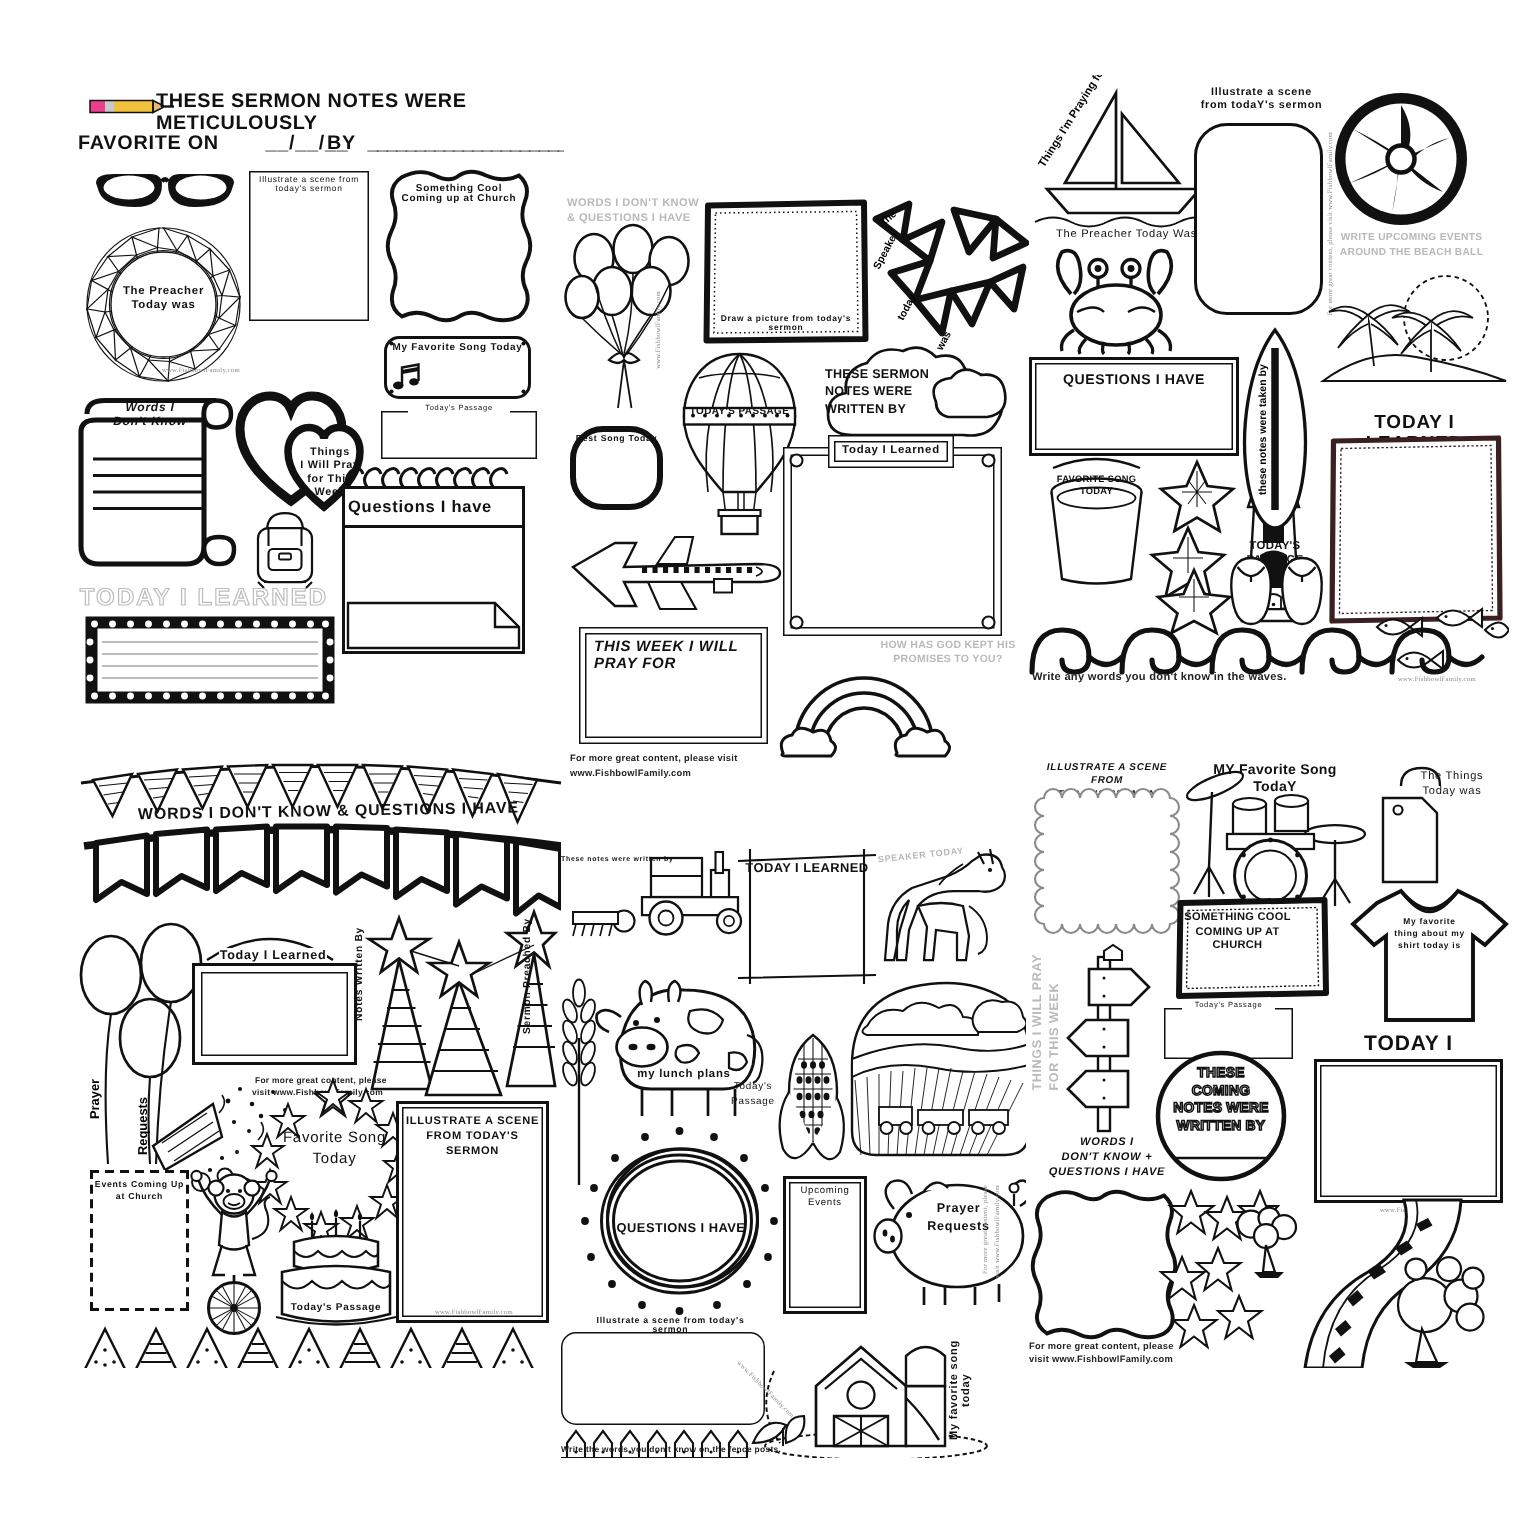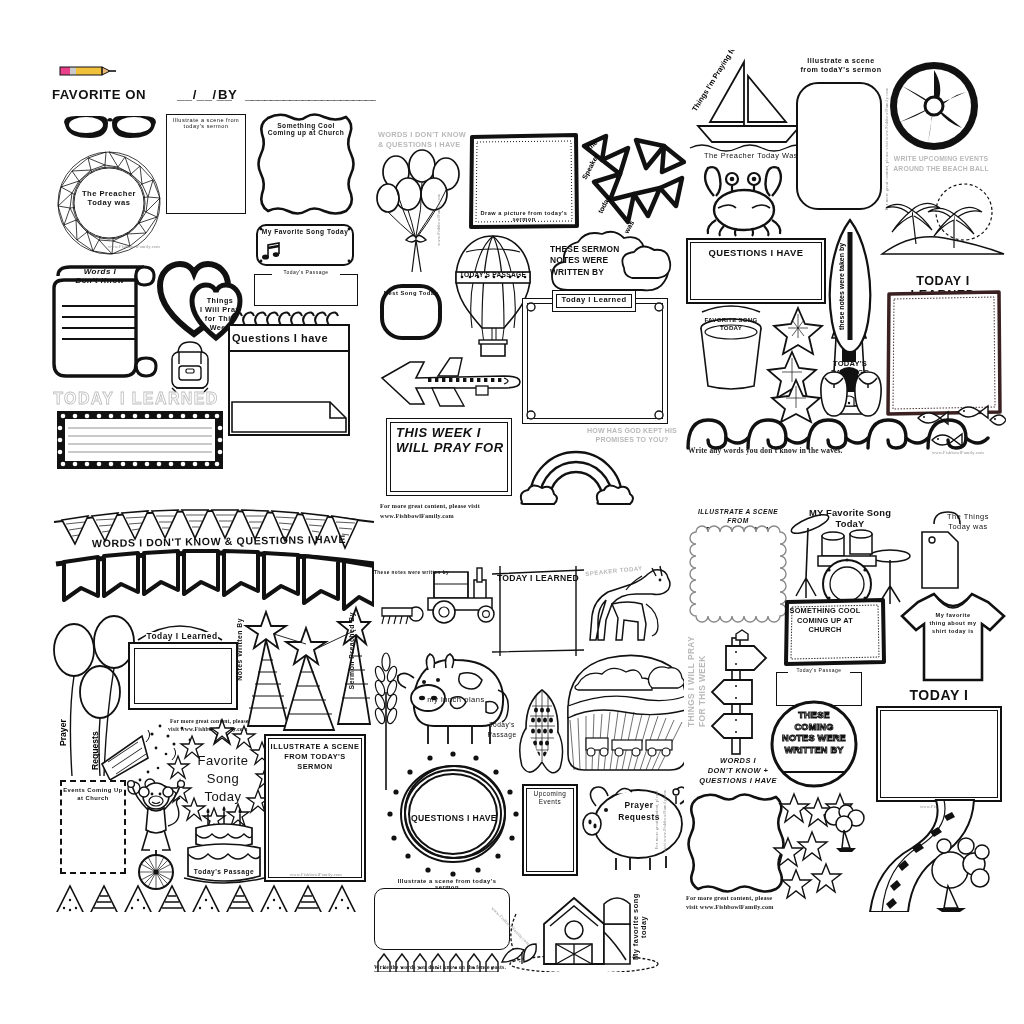--- a/index.html
+++ b/index.html
@@ -12,21 +12,21 @@
   .lbl.grey{color:#b9b9b9;}
   .lbl.outline{color:#fff;-webkit-text-stroke:.7px #111;}
   .box{position:absolute;border:2px solid #111;background:#fff;box-sizing:border-box;}
   .box.thin{border-width:1px;}
   .box.thick{border-width:3px;}
   .box.dash{border:2px dashed #111;}
   .rnd{border-radius:10px;}
   .rnd-lg{border-radius:22px;}
   .rule{position:absolute;height:0;border-top:2px solid #111;}
   .vt-r{writing-mode:vertical-rl;transform:rotate(180deg);}
-  .foot{position:absolute;font-size:6.2px;font-weight:700;color:#222;letter-spacing:.2px;line-height:1.25;font-family:Liberation Serif, serif;}
+  .foot{position:absolute;font-size:6.2px;font-weight:700;color:#222;letter-spacing:.2px;line-height:1.25;font-family:Liberation Sans, sans-serif;}
   .wm{position:absolute;font-size:4.4px;color:#8a8a8a;font-family:"Liberation Serif",serif;letter-spacing:.2px;}
   svg{display:block;overflow:visible;}
   .s{position:absolute;}
   .lines{position:absolute;}
   .lines i{display:block;border-top:2px solid #111;}
 </style>
 </head>
 <body>
 
 <div id="sheet">
@@ -37,20 +37,21 @@
     <svg class="s" style="left:14px;top:12px;" width="54" height="14" viewBox="0 0 54 14">
       <rect x="0" y="3" width="10" height="8" fill="#ea3f8a"></rect>
       <rect x="10" y="3" width="6" height="8" fill="#c9c9c9"></rect>
       <polygon points="16,3 42,3 42,11 16,11" fill="#f2c13c"></polygon>
       <polygon points="42,3 50,7 42,11" fill="#e8b87a" stroke="#111" stroke-width="1"></polygon>
       <polygon points="48,6 50,7 48,8" fill="#111"></polygon>
       <rect x="0" y="3" width="42" height="8" fill="none" stroke="#111" stroke-width="1"></rect>
       <line x1="50" y1="7" x2="56" y2="7" stroke="#111" stroke-width="1.6"></line>
     </svg>
 
+    <div class="lbl" style="left:58px;top:8px;width:272px;font-size:13.2px;font-weight:700;letter-spacing:.4px;text-align:left;font-family:'Liberation Sans',sans-serif;">THESE SERMON NOTES WERE METICULOUSLY</div>
 
     <div class="lbl" style="left:6px;top:36px;font-size:13.2px;text-align:left;">FAVORITE ON</div>
     <div class="lbl" style="left:114px;top:36px;font-size:13.2px;text-align:left;margin-left:17px;">__/__/__</div>
     <div class="lbl" style="left:172px;top:36px;font-size:13.2px;text-align:left;">BY</div>
     <div class="lbl" style="left:199px;top:36px;font-size:13.2px;text-align:left;letter-spacing:-1px;">______________________</div>
 
     
     <svg class="s" style="left:14px;top:62px;" width="100" height="32" viewBox="0 0 100 32">
       <path d="M4 8 Q4 2 16 2 L40 2 Q48 2 48 9 Q48 24 30 24 Q10 24 6 14 Z" fill="#111"></path>
       <path d="M96 8 Q96 2 84 2 L60 2 Q52 2 52 9 Q52 24 70 24 Q90 24 94 14 Z" fill="#111"></path>
@@ -368,21 +369,21 @@
           <rect x="101" y="28" width="3.4" height="4"></rect>
           <rect x="108" y="28" width="3.4" height="4"></rect>
           <rect x="115" y="28" width="3.4" height="4"></rect>
           <rect x="122" y="28" width="3.4" height="4"></rect>
         </g>
       <path d="M128 28 Q136 31 128 34" fill="none" stroke="#111" stroke-width="1.2"></path>
     </svg>
 
     <div class="box" style="left:10px;top:298px;width:126px;height:78px;border-width:1.6px;"></div>
     <div class="box thin" style="left:14px;top:302px;width:118px;height:70px;"></div>
-    <div class="lbl" style="left:16px;top:306px;width:114px;font-size:13px;font-weight:700;font-style:italic;text-align:left;padding-left:4px;">THIS WEEK I WILL PRAY FOR</div>
+    <div class="lbl" style="left:16px;top:306px;width:114px;font-size:10px;font-weight:700;font-style:italic;text-align:left;padding-left:4px;">THIS WEEK I WILL PRAY FOR</div>
 
     <svg class="s" style="left:140px;top:320px;" width="120" height="66" viewBox="0 0 120 66">
       <g fill="none" stroke="#111" stroke-width="2.4">
         <path d="M14 58 A46 46 0 0 1 106 58"></path>
         <path d="M24 58 A36 36 0 0 1 96 58"></path>
         <path d="M34 58 A26 26 0 0 1 86 58"></path>
       </g>
       <path d="M6 62 Q2 52 12 50 Q16 42 26 48 Q36 44 38 54 Q44 58 38 64 L8 64 Q4 64 6 62 Z" fill="#fff" stroke="#111" stroke-width="2"></path>
       <path d="M82 62 Q78 52 88 50 Q92 42 102 48 Q112 44 114 54 Q120 58 114 64 L84 64 Q80 64 82 62 Z" fill="#fff" stroke="#111" stroke-width="2"></path>
     </svg>
@@ -701,21 +702,21 @@
         <polygon points="98,48 101,56 108,56 102,61 105,70 98,64 91,70 94,61 88,56 95,56"></polygon>
         <polygon points="90,72 93,80 101,80 94,85 97,94 90,88 83,94 86,85 79,80 87,80"></polygon>
         <polygon points="70,86 73,94 81,94 74,99 77,108 70,102 63,108 66,99 59,94 67,94"></polygon>
         <polygon points="46,90 49,98 57,98 50,103 53,112 46,106 39,112 42,103 35,98 43,98"></polygon>
         <polygon points="26,80 29,88 37,88 30,93 33,102 26,96 19,102 22,93 15,88 23,88"></polygon>
         <polygon points="12,62 15,70 23,70 16,75 19,84 12,78 5,84 8,75 1,70 9,70"></polygon>
         <polygon points="10,38 13,46 21,46 14,51 17,60 10,54 3,60 6,51 0,46 7,46"></polygon>
         <polygon points="24,18 27,26 35,26 28,31 31,40 24,34 17,40 20,31 13,26 21,26"></polygon>
       </g>
     </svg>
-    <div class="lbl thin" style="left:132px;top:252px;width:82px;font-size:13px;font-weight:400;line-height:1.4;white-space:pre-line;">Favorite Song
+    <div class="lbl thin" style="left:132px;top:252px;width:82px;font-size:10px;font-weight:400;line-height:1.4;white-space:pre-line;">Favorite Song
 Today</div>
 
     <div class="box dash" style="left:10px;top:280px;width:66px;height:94px;"></div>
     <div class="lbl thin" style="left:12px;top:286px;width:62px;font-size:5.8px;font-weight:700;line-height:1.4;white-space:pre-line;">Events Coming Up
 at Church</div>
 
     <svg class="s" style="left:78px;top:268px;" width="56" height="122" viewBox="0 0 56 122">
       <circle cx="28" cy="28" r="13" fill="#fff" stroke="#111" stroke-width="1.6"></circle>
       <circle cx="16" cy="24" r="5" fill="#fff" stroke="#111" stroke-width="1.5"></circle>
       <circle cx="40" cy="24" r="5" fill="#fff" stroke="#111" stroke-width="1.5"></circle>
@@ -865,21 +866,21 @@
       <circle cx="30" cy="32" r="2" fill="#111"></circle>
         <circle cx="44" cy="30" r="2" fill="#111"></circle>
       <g fill="#fff" stroke="#111" stroke-width="1.5">
         <path d="M66 24 Q80 20 88 30 Q84 42 72 38 Q62 34 66 24 Z"></path>
         <path d="M58 48 Q68 44 72 52 Q68 60 60 58 Q54 54 58 48 Z"></path>
         <path d="M92 52 Q102 50 104 58 Q100 66 92 62 Z"></path>
       </g>
       <path d="M34 76 L34 94 M54 76 L54 94 M78 76 L78 94 M96 76 L96 94" stroke="#111" stroke-width="1.8" fill="none"></path>
       <path d="M104 40 Q116 44 114 60 Q113 70 108 72" fill="none" stroke="#111" stroke-width="1.5"></path>
     </svg>
-    <div class="lbl thin" style="left:40px;top:136px;width:84px;font-size:7.6px;font-weight:400;">my lunch plans</div>
+    <div class="lbl thin" style="left:40px;top:152px;width:84px;font-size:7.6px;font-weight:700;">my lunch plans</div>
 
     <svg class="s" style="left:140px;top:126px;" width="56" height="104" viewBox="0 0 56 104">
       <path d="M28 4 Q44 16 44 42 Q44 66 28 76 Q12 66 12 42 Q12 16 28 4 Z" fill="#fff" stroke="#111" stroke-width="1.6"></path>
       <g fill="none" stroke="#111" stroke-width=".7">
         <path d="M18 20 L38 20 M16 30 L40 30 M15 40 L41 40 M16 52 L40 52 M18 64 L38 64"></path>
         <path d="M22 10 L22 72 M28 6 L28 76 M34 10 L34 72"></path>
       </g>
       <g fill="#111">
         <ellipse cx="22" cy="24" rx="2" ry="2.5"></ellipse>
           <ellipse cx="28" cy="24" rx="2" ry="2.5"></ellipse>

